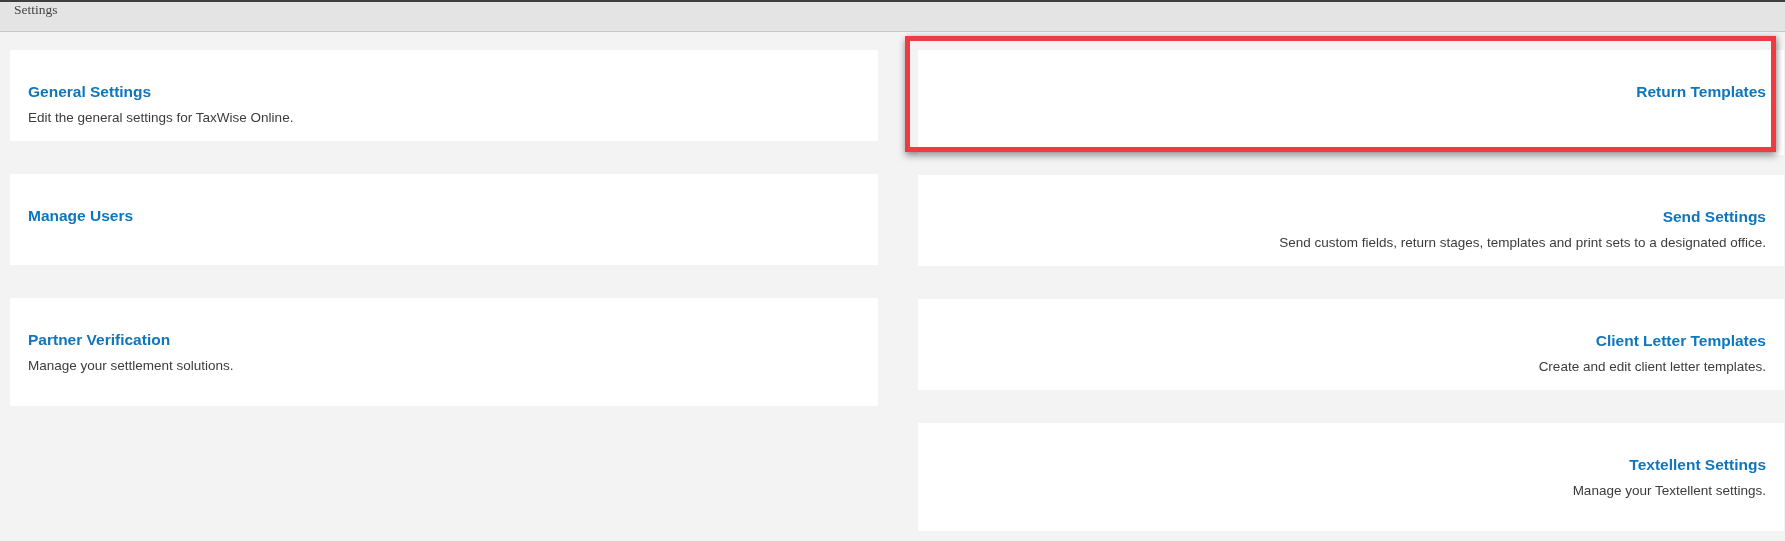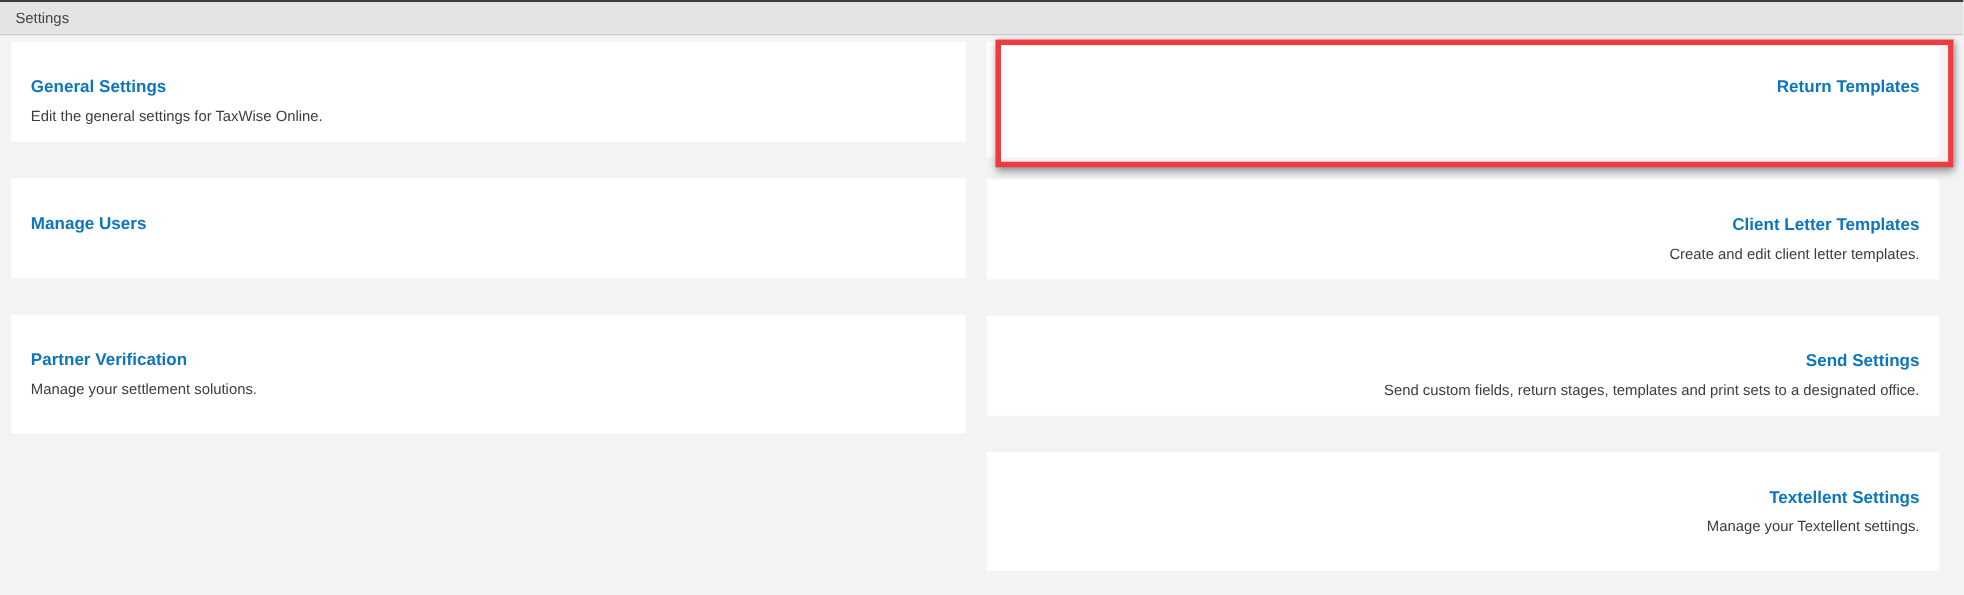--- a/index.html
+++ b/index.html
@@ -11,27 +11,27 @@
     overflow:hidden;
   }
   .top-strip {
     position:absolute; top:0; left:0; width:100%; height:2px;
     background:#3f3f3f;
   }
   .header-bar {
     position:absolute; top:2px; left:0; width:100%; height:30px;
     background:#e4e4e4;
     border-bottom:1px solid #c7c7c7;
-    display:flex; align-items:center;
+    display:flex; align-items:flex-start;
     padding-left:14px;
-    font-size:13.5px; color:#454545;
+    font-size:13.5px; color:#454545;font-family:Liberation Serif, serif;
   }
   .columns {
-    position:absolute; top:38px; left:10px;
-    display:flex; gap:19px;
+    position:absolute; top:50px; left:10px;
+    display:flex; gap:40px;
   }
   .col { display:flex; flex-direction:column; }
   .col-left  { width:868px; }
   .col-right { width:866px;text-align:right; }
   .card {
     background:#ffffff;
     height:91px;
     padding:33px 18px 0 18px;
     margin-bottom:33px;
   }
@@ -92,27 +92,27 @@
 
   </div>
 
   <div class="col col-right">
 
     <div class="card highlight-target">
       <a class="card-title">Return Templates</a>
     </div>
 
     <div class="card">
-      <a class="card-title">Client Letter Templates</a>
-      <div class="card-desc">Create and edit client letter templates.</div>
+      <a class="card-title">Send Settings</a>
+      <div class="card-desc">Send custom fields, return stages, templates and print sets to a designated office.</div>
     </div>
 
     <div class="card">
-      <a class="card-title">Send Settings</a>
-      <div class="card-desc">Send custom fields, return stages, templates and print sets to a designated office.</div>
+      <a class="card-title">Client Letter Templates</a>
+      <div class="card-desc">Create and edit client letter templates.</div>
     </div>
 
     <div class="card tall">
       <a class="card-title">Textellent Settings</a>
       <div class="card-desc">Manage your Textellent settings.</div>
     </div>
 
   </div>
 
 </div>

